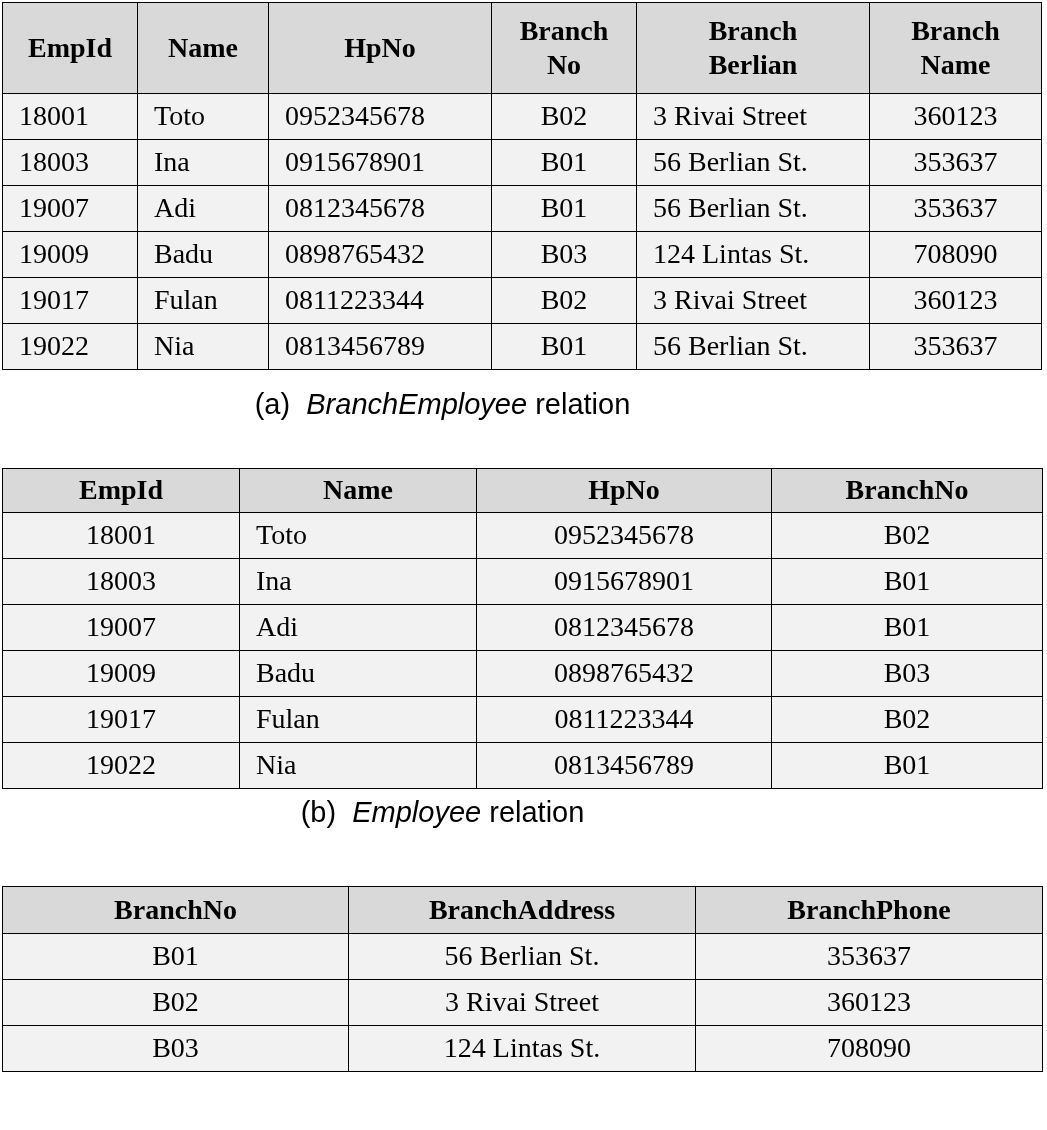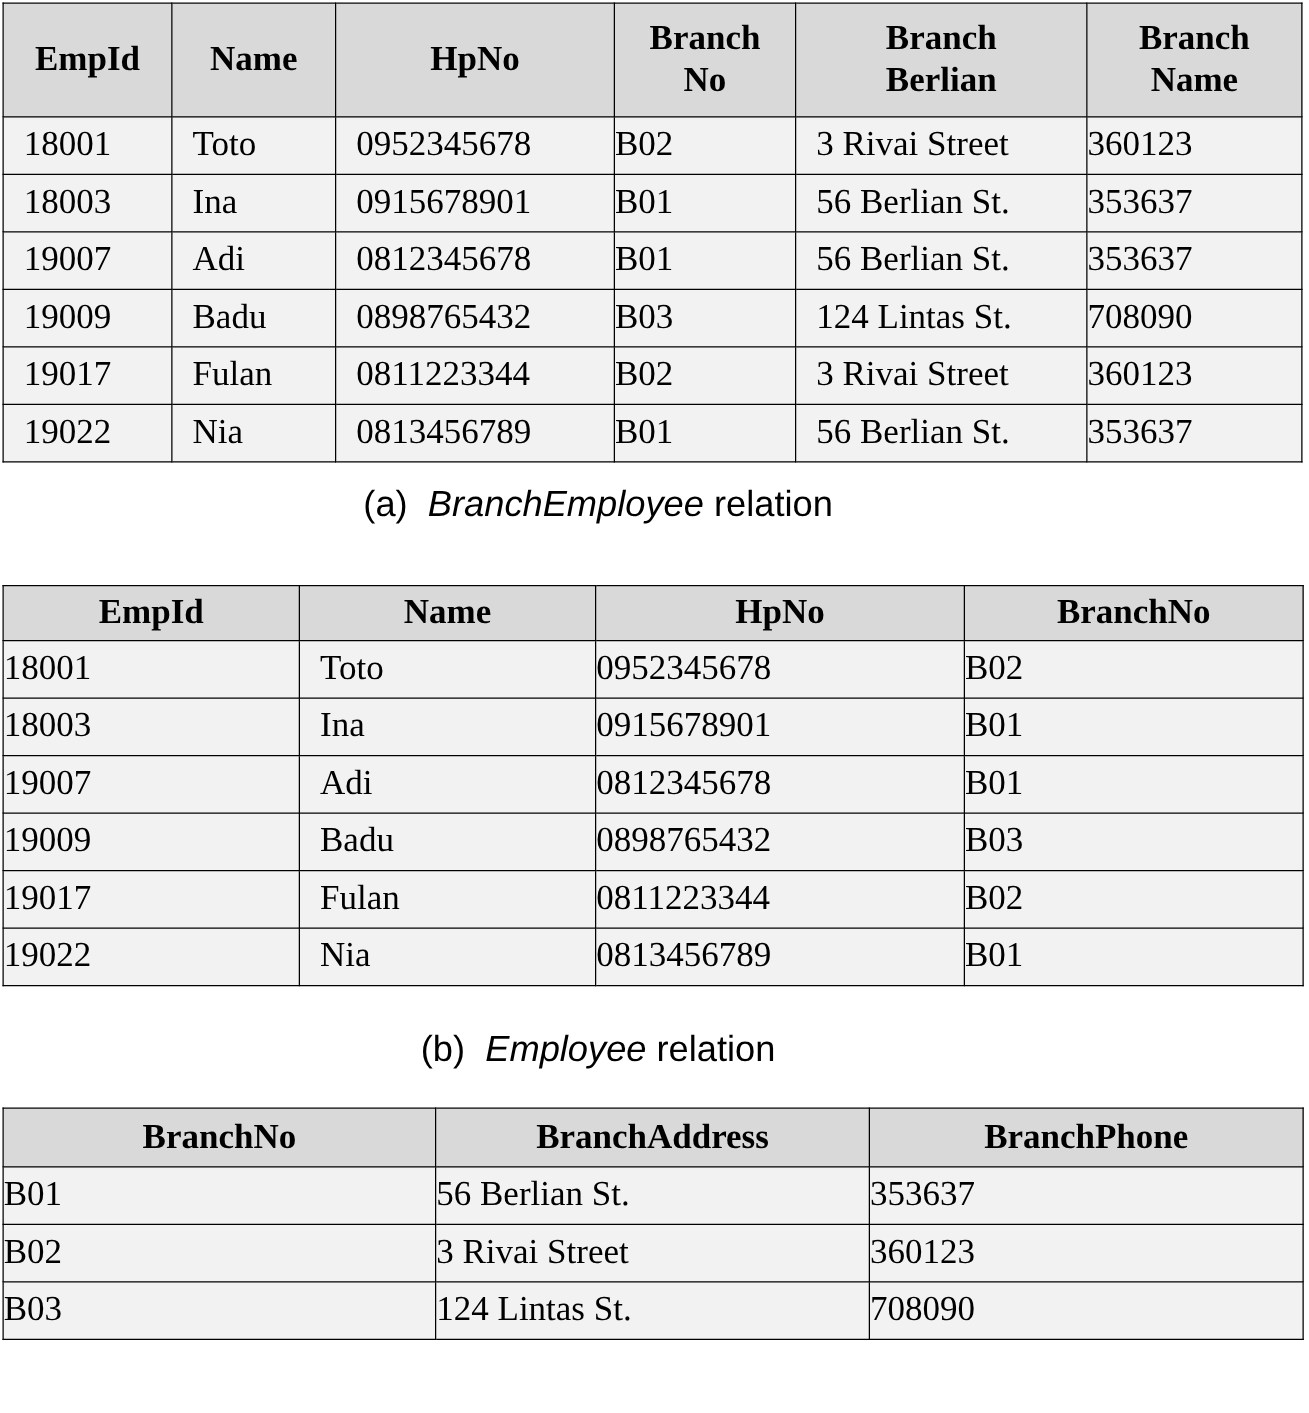--- a/index.html
+++ b/index.html
@@ -3,22 +3,22 @@
 <meta charset="utf-8">
 <style>
   html, body { margin: 0; padding: 0; background: #ffffff; }
   body { width: 1047px; height: 1130px; position: relative; overflow: hidden;
          font-family: "Liberation Sans", "DejaVu Sans", sans-serif; color: #000; }
   table { position: absolute; border-collapse: collapse; table-layout: fixed; font-family: Liberation Serif, serif; }
   td, th { border: 1.5px solid #000; padding: 0; font-size: 28px; line-height: 1.22; }
   th { background: #d9d9d9; font-weight: bold; text-align: center; }
   td { background: #f2f2f2; font-weight: normal; }
   td.l { text-align: left; padding-left: 16px; }
-  td.c { text-align: left; }
-  .caption { position: absolute; left: 0; width: 885px; text-align: center; font-size: 29px; margin-left: 36px; }
+  td.c { text-align: center; }
+  .caption { position: absolute; left: 0; width: 885px; text-align: center; font-size: 29px; }
   .caption i { font-style: italic; }
   #ta { left: 2px; top: 2px; width: 1039px; }
   #ta th { height: 90px; }
   #ta td { height: 45px; }
   #tb { left: 2px; top: 468px; width: 1040px; }
   #tb th { height: 43px; }
   #tb td { height: 45px; }
   #tc { left: 2px; top: 886px; width: 1040px; }
   #tc th { height: 46px; }
   #tc td { height: 45px; }
@@ -147,21 +147,21 @@
         <td class="c">B02</td>
       </tr>
       <tr>
         <td class="c">19022</td>
         <td class="l">Nia</td>
         <td class="c">0813456789</td>
         <td class="c">B01</td>
       </tr>
     </tbody>
 </table>
-<div class="caption" style="top:824px">
+<div class="caption" style="top:796px">
   <span>(b)</span>&nbsp;&nbsp;<i>Employee</i> <span>relation</span>
 </div>
 
 <table id="tc">
   <colgroup>
       <col style="width:346px">
       <col style="width:347px">
       <col style="width:347px">
     </colgroup>
   <thead>

